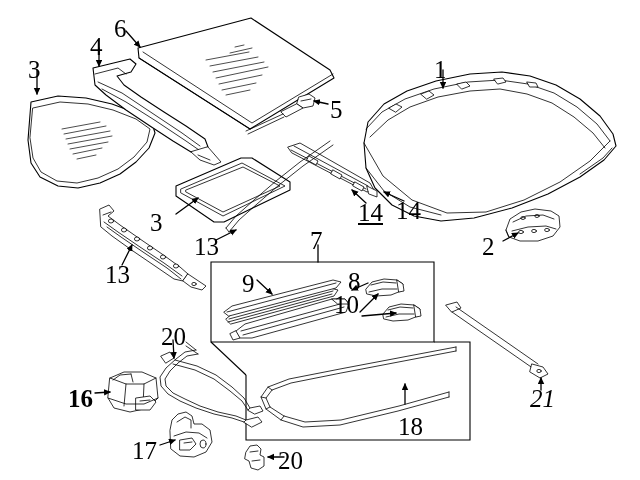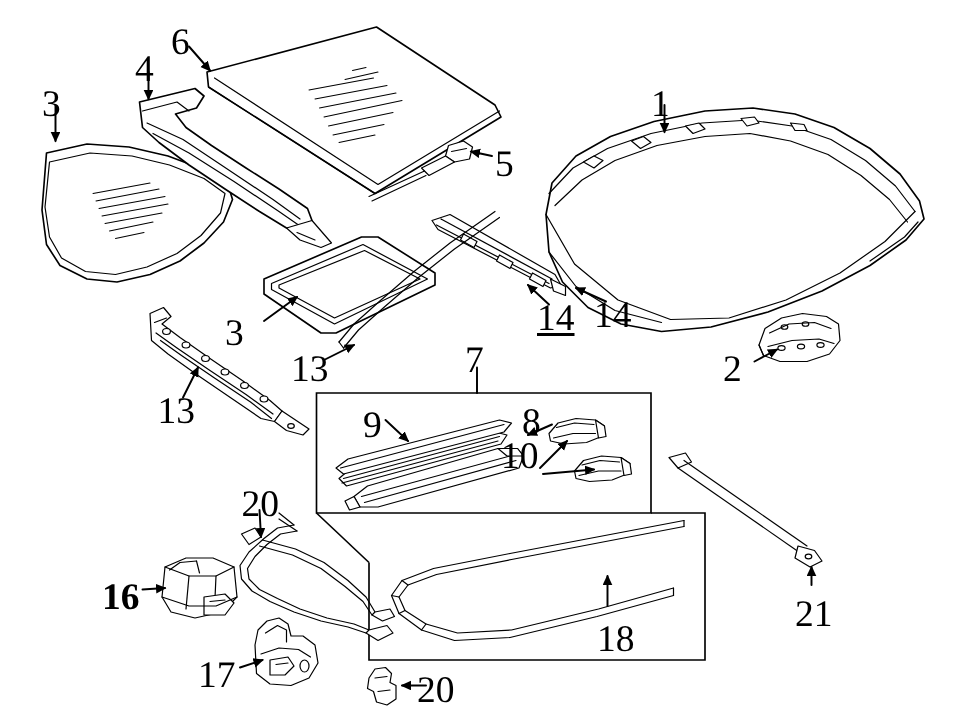--- a/index.html
+++ b/index.html
@@ -367,15 +367,15 @@
   <div class="callout" style="left:105px; top:262px;">13</div>
   <div class="callout" style="left:150px; top:210px;">3</div>
   <div class="callout" style="left:194px; top:234px;">13</div>
   <div class="callout" style="left:358px; top:200px;text-decoration:underline;">14</div>
   <div class="callout" style="left:396px; top:198px;">14</div>
   <div class="callout" style="left:68px;  top:386px;font-weight:bold;">16</div>
   <div class="callout" style="left:132px; top:438px;">17</div>
   <div class="callout" style="left:398px; top:414px;">18</div>
   <div class="callout" style="left:161px; top:324px;">20</div>
   <div class="callout" style="left:278px; top:448px;">20</div>
-  <div class="callout" style="left:530px; top:397px;">21</div>
+  <div class="callout" style="left:530px; top:386px;font-style:italic;">21</div>
 
 </div>
 
 </body></html>

